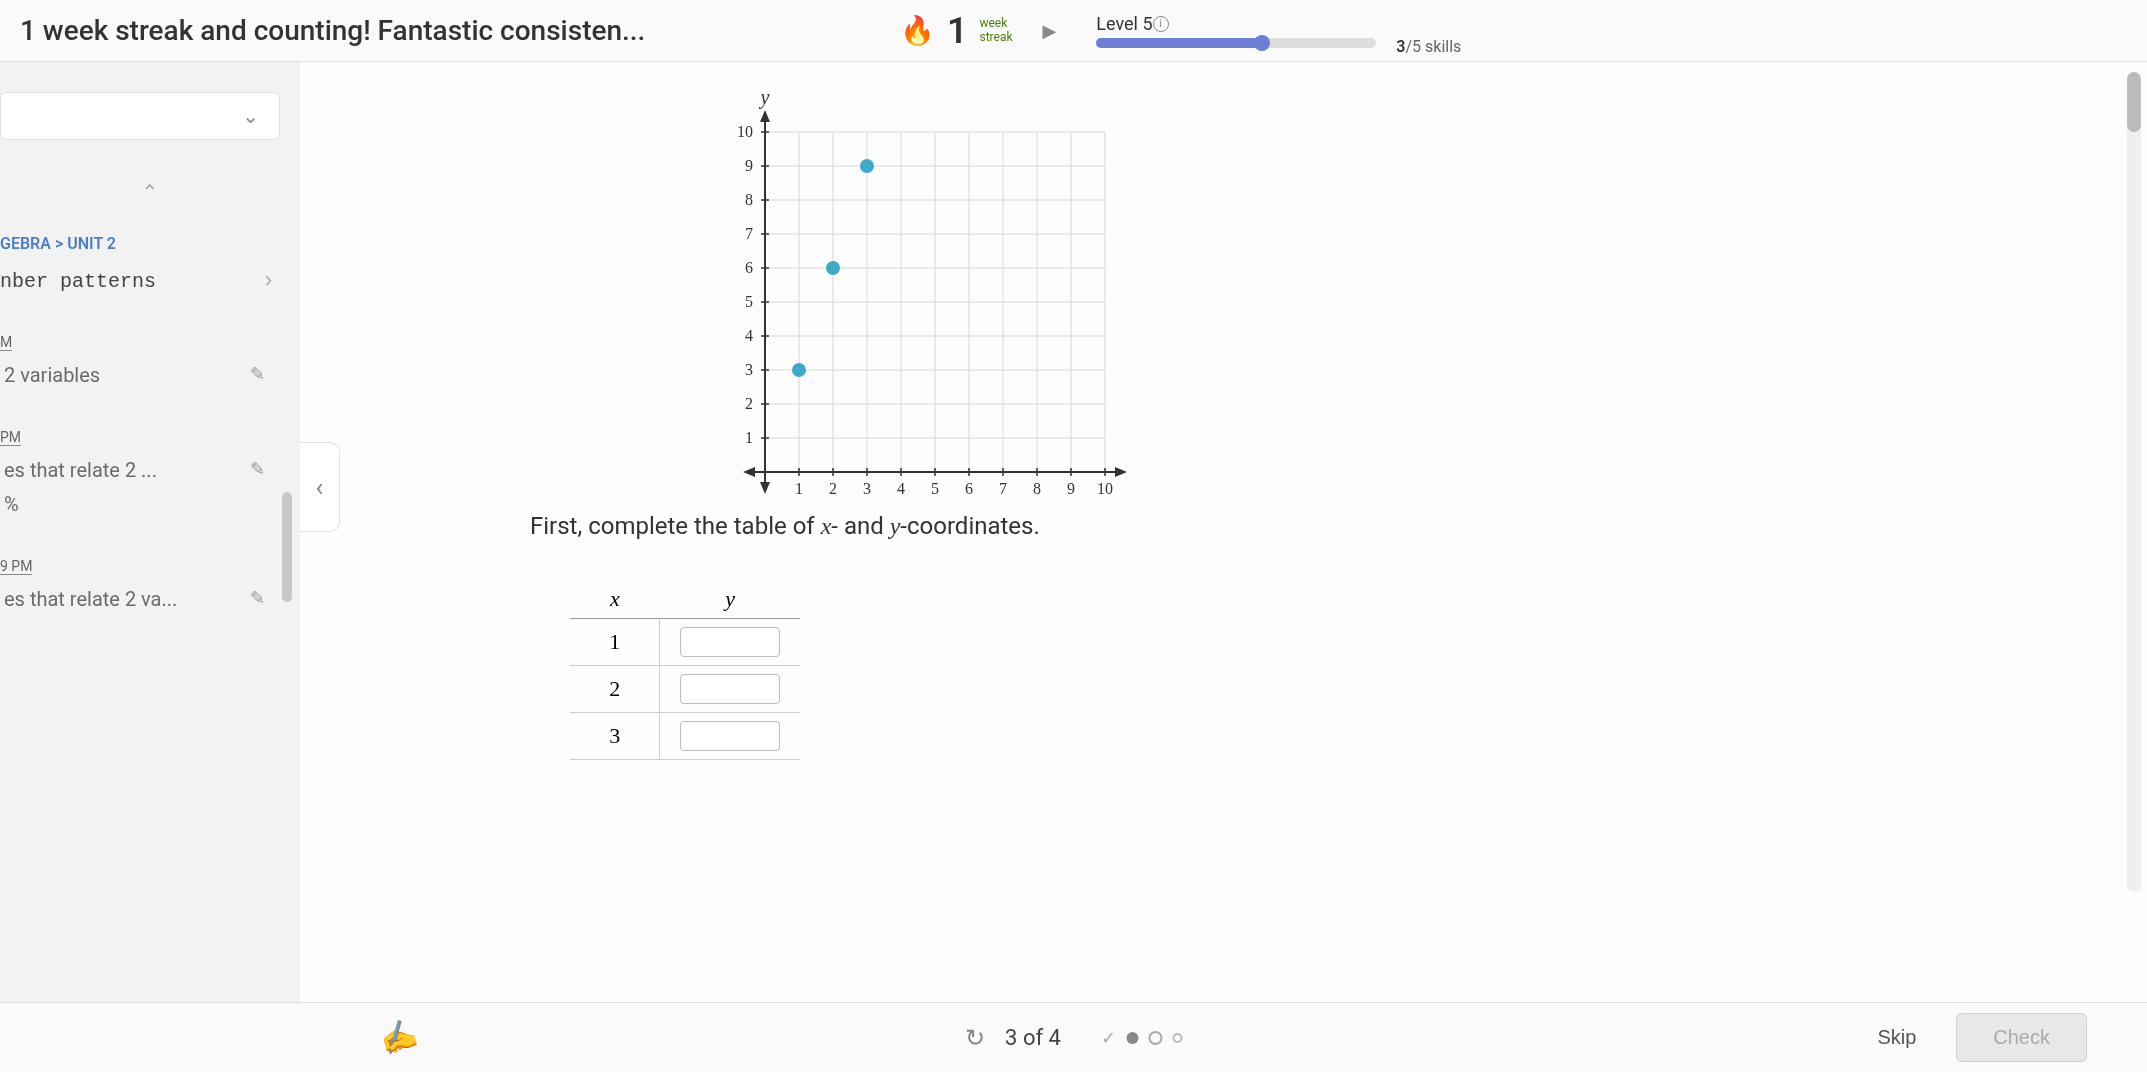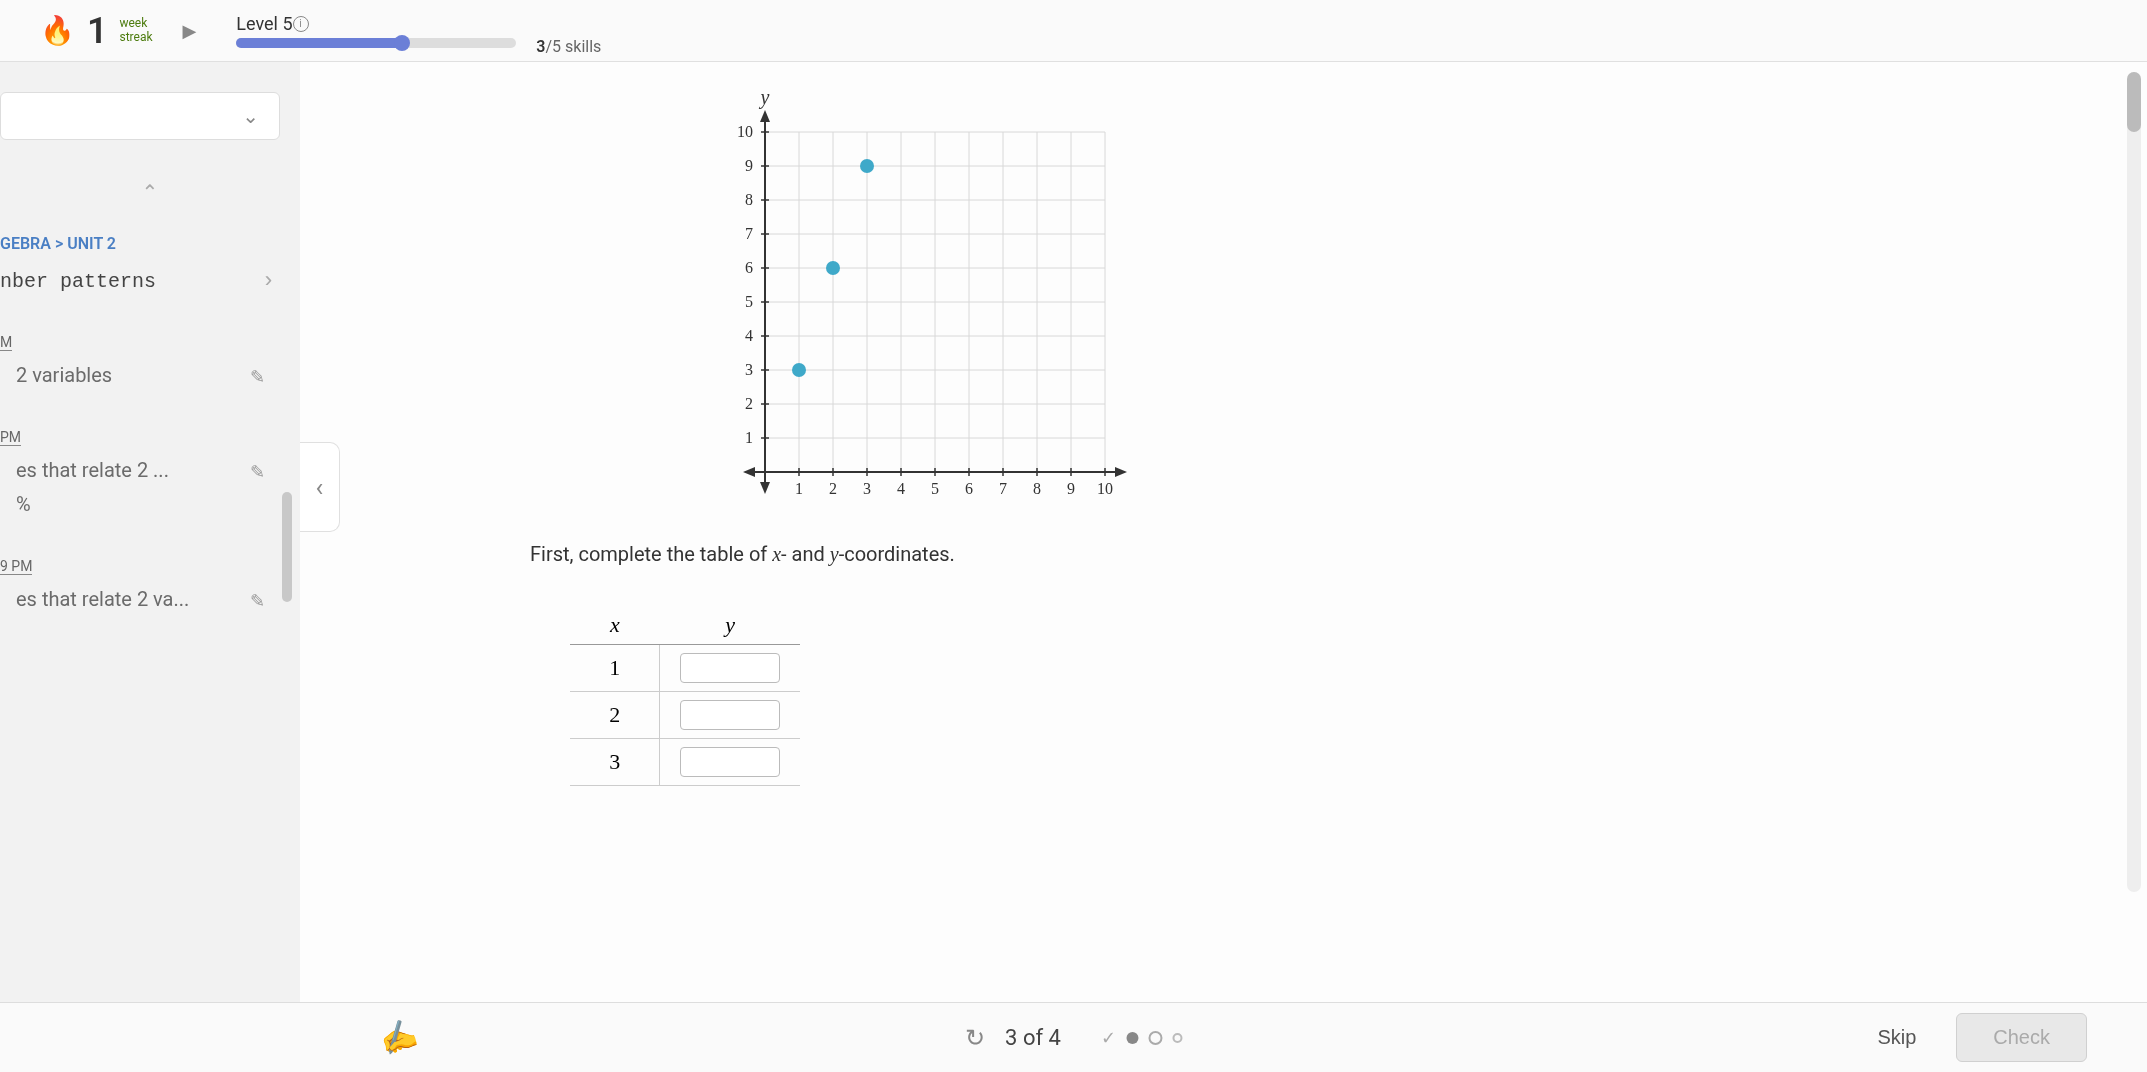--- a/index.html
+++ b/index.html
@@ -150,23 +150,23 @@
       position: absolute;
       right: 8px;
       top: 430px;
       width: 10px;
       height: 110px;
       background: #c8c8c8;
       border-radius: 5px;
     }
     .nav-item {
       display: flex;
-      align-items: flex-end;
+      align-items: flex-start;
       justify-content: space-between;
-      padding: 10px 35px 10px 16px;
+      padding: 10px 35px 10px 4px;
       font-size: 20px;
       color: #6b6b6b;
     }
     .nav-item .edit-ic { color: #999; font-size: 18px; }
     .tag-m, .tag-pm {
       display: inline-block;
       font-size: 14px;
       color: #666;
       border-bottom: 1px solid #888;
       margin-bottom: 2px;
@@ -195,23 +195,22 @@
       color: #888;
       cursor: pointer;
     }
     .chart-wrap {
       position: relative;
       margin-left: 350px;
       margin-top: 0;
     }
     .chart-svg { display: block; }
     .instruction {
-      font-size: 20px;
+      font-size: 24px;
       color: #333;
-      margin-top: 30px;
       margin-left: 170px;
     }
     .instruction .it { font-style: italic; font-family: serif; }
     .xy-table {
       margin-top: 40px;
       margin-left: 210px;
       border-collapse: collapse;
       font-family: serif;
     }
     .xy-table th {
@@ -310,20 +309,21 @@
       border: 1px solid #d0d0d0;
       border-radius: 6px;
       padding: 12px 36px;
       cursor: not-allowed;
     }
   </style>
 </head>
 <body>
 
 <div class="header">
+  <div class="header-title">1 week streak and counting! Fantastic consisten...</div>
   <div class="streak-area">
     <span class="flame">🔥</span>
     <span class="streak-num">1</span>
     <span class="streak-text">
       <span>week</span><br><span>streak</span>
     </span>
   </div>
   <span class="play-tri">▶</span>
   <div class="level-area">
     <div class="level-label">

